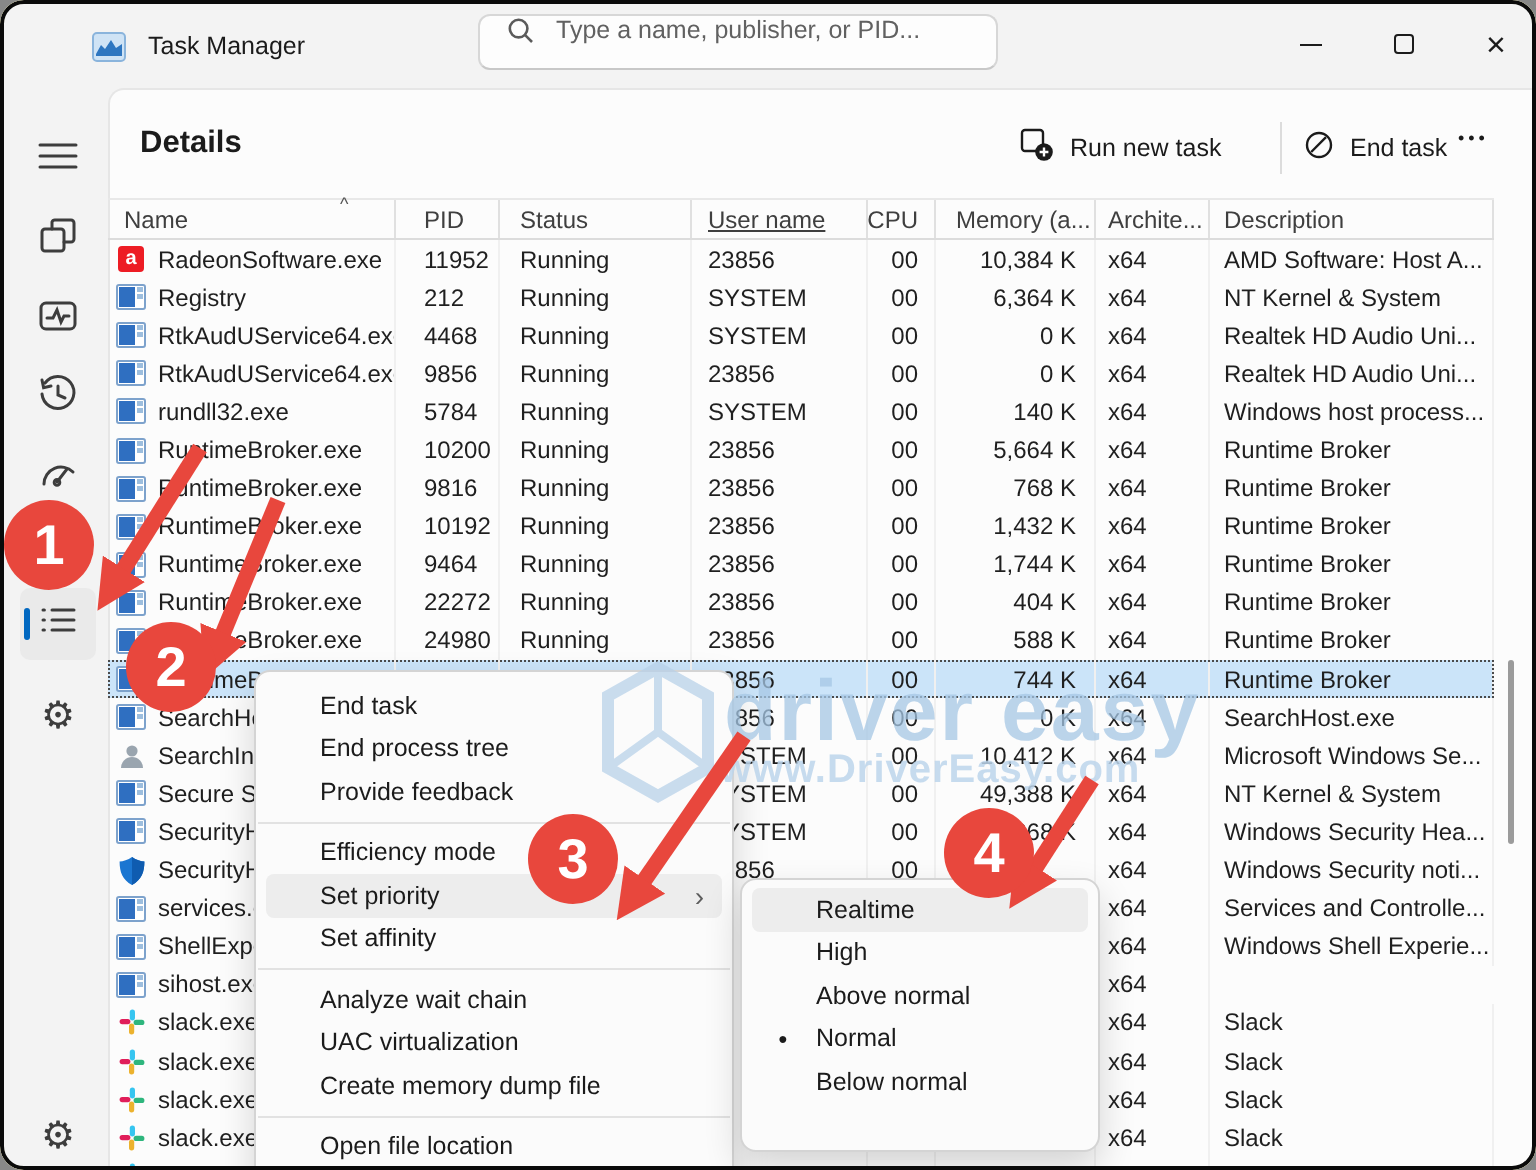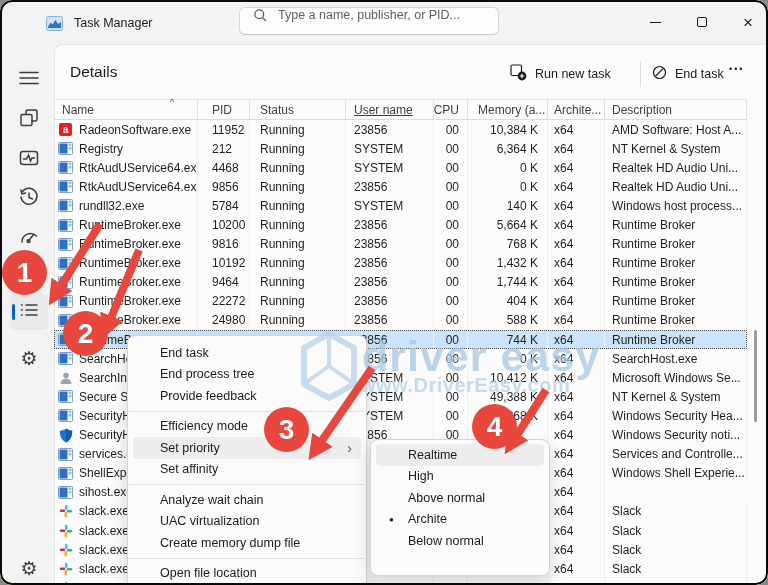--- a/index.html
+++ b/index.html
@@ -26,21 +26,21 @@
   
   .rail { position:absolute; left:0; top:42px; width:52px; bottom:0; z-index:5; }
   .rail-item { position:absolute; left:8px; width:38px; height:36px; border-radius:5px; display:flex; align-items:center; justify-content:center; color:#3d3d3d; }
   .rail-item.sel { background:#eaeaea; }
   .rail-item.sel::before { content:""; position:absolute; left:2px; top:10px; width:3px; height:16px; background:#0067c0; border-radius:2px; }
   .gear-glyph { font-family:"DejaVu Sans",sans-serif; font-size:19px; color:#3d3d3d; }
 
   
   .panel { position:absolute; left:52px; top:42px; right:0; bottom:0; background:#fcfcfc; border-top-left-radius:8px;
            border-top:1px solid #e6e6e6; border-left:1px solid #e6e6e6; z-index:1; }
-  .page-title { position:absolute; left:68px; top:61px; font-size:15.5px; font-weight:400; color:#1b1b1b; z-index:6; }
+  .page-title { position:absolute; left:68px; top:61px; font-size:15.5px; font-weight:700; color:#1b1b1b; z-index:6; }
   .toolbar-btn { position:absolute; top:58px; height:28px; display:flex; align-items:center; gap:8px; font-size:12.5px; color:#1b1b1b; border-radius:4px; z-index:6; }
   .btn-run { left:508px; } .btn-end { left:650px; }
   .tb-sep { position:absolute; left:638px; top:59px; width:1px; height:26px; background:#dcdcdc; z-index:6; }
   .btn-more { position:absolute; left:727px; top:62px; font-size:9px; letter-spacing:2px; color:#1b1b1b; z-index:6; }
 
   
   .grid-cols { display:grid; grid-template-columns:144px 52px 96px 88px 34px 80px 57px 142px; }
   .thead { position:absolute; left:52px; top:97px; width:693px; height:21px; border-top:1px solid #e8e8e8; border-bottom:1px solid #dcdcdc; z-index:2; }
   .th { font-size:12px; color:#3f3f3f; display:flex; align-items:center; border-right:1px solid #e0e0e0; padding-left:6px; white-space:nowrap; overflow:hidden; }
   .th.c-name { padding-left:8px; } .th.c-pid { padding-left:14px; } .th.c-status { padding-left:10px;text-align:right; }
@@ -747,21 +747,21 @@
           <span>Realtime</span>
         </div>
         <div class="smi">
           <span>High</span>
         </div>
         <div class="smi">
           <span>Above normal</span>
         </div>
         <div class="smi">
           <span class="radio">●</span>
-          <span>Archite</span>
+          <span>Normal</span>
         </div>
         <div class="smi">
           <span>Below normal</span>
         </div>
       </div>
 
     <div class="watermark">
       <span class="wm-logo">
         <svg width="60" height="72" viewBox="0 0 60 72" fill="none" stroke="#b7d1e9" stroke-width="6">
             <path d="M30,4 L55,18 L55,54 L30,68 L5,54 L5,18 Z"></path>

